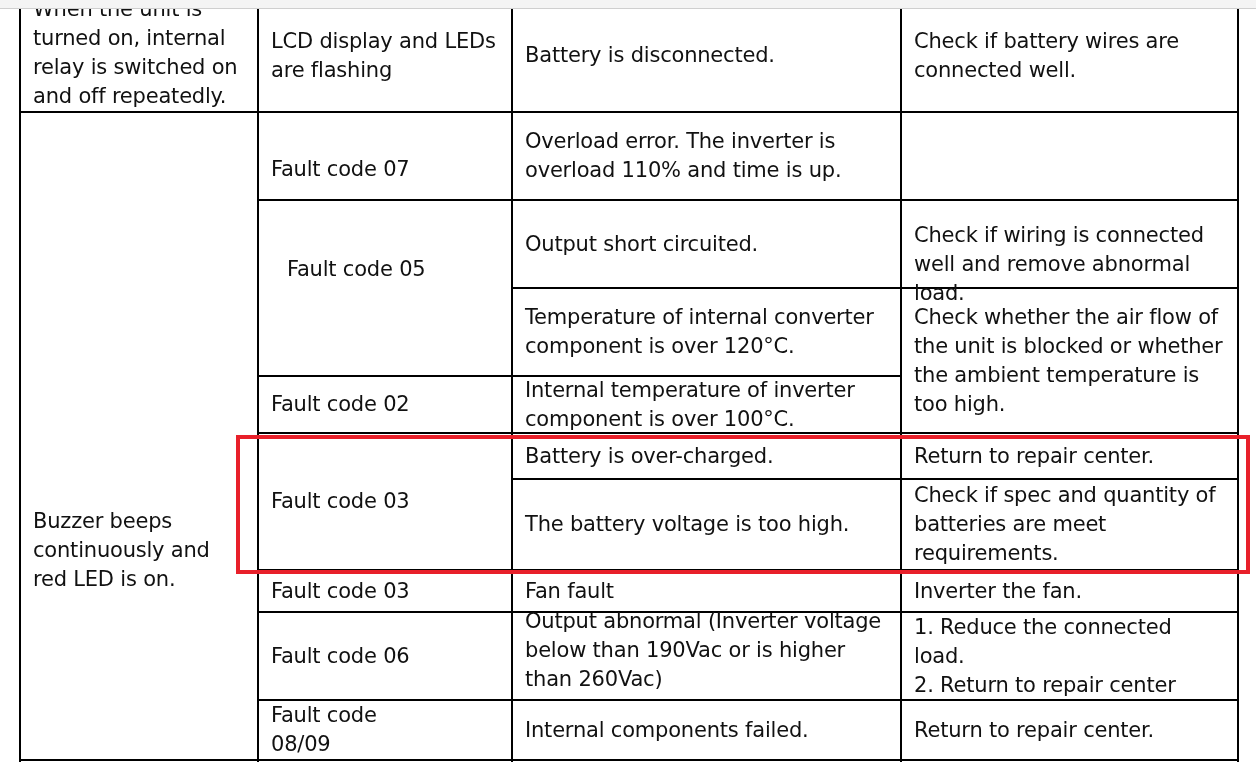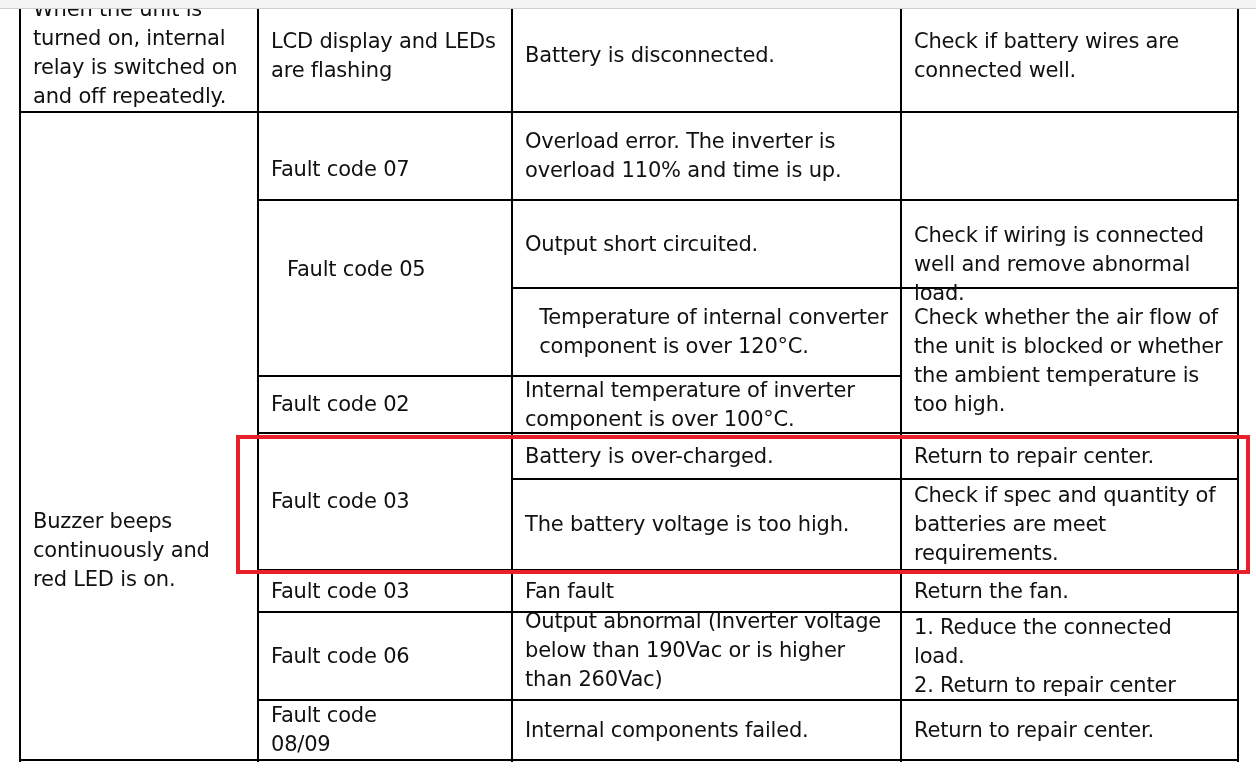--- a/index.html
+++ b/index.html
@@ -116,21 +116,21 @@
     <span>Fault code 05</span>
   </div>
   <div class="cell" style="left:513px; top:201px; width:387px; height:86px;">
     <span>Output short circuited.</span>
   </div>
   <div class="cell" style="left:902px; top:201px; width:335px; height:86px;margin-top:20px;">
     <span>Check if wiring is connected
 well and remove abnormal
 load.</span>
   </div>
-  <div class="cell" style="left:513px; top:289px; width:387px; height:86px;justify-content:flex-end;">
+  <div class="cell" style="left:513px; top:289px; width:387px; height:86px;">
     <span>Temperature of internal converter
 component is over 120°C.</span>
   </div>
 
   <div class="cell" style="left:902px; top:289px; width:335px; height:143px;">
     <span>Check whether the air flow of
 the unit is blocked or whether
 the ambient temperature is
 too high.</span>
   </div>
@@ -161,21 +161,21 @@
 requirements.</span>
   </div>
 
   <div class="cell" style="left:259px; top:571px; width:252px; height:40px;">
     <span>Fault code 03</span>
   </div>
   <div class="cell" style="left:513px; top:571px; width:387px; height:40px;">
     <span>Fan fault</span>
   </div>
   <div class="cell" style="left:902px; top:571px; width:335px; height:40px;">
-    <span>Return the fan.</span>
+    <span>Inverter the fan.</span>
   </div>
 
   <div class="cell" style="left:259px; top:613px; width:252px; height:86px;">
     <span>Fault code 06</span>
   </div>
   <div class="cell" style="left:513px; top:613px; width:387px; height:74px;">
     <span>Output abnormal (Inverter voltage
 below than 190Vac or is higher
 than 260Vac)</span>
   </div>

